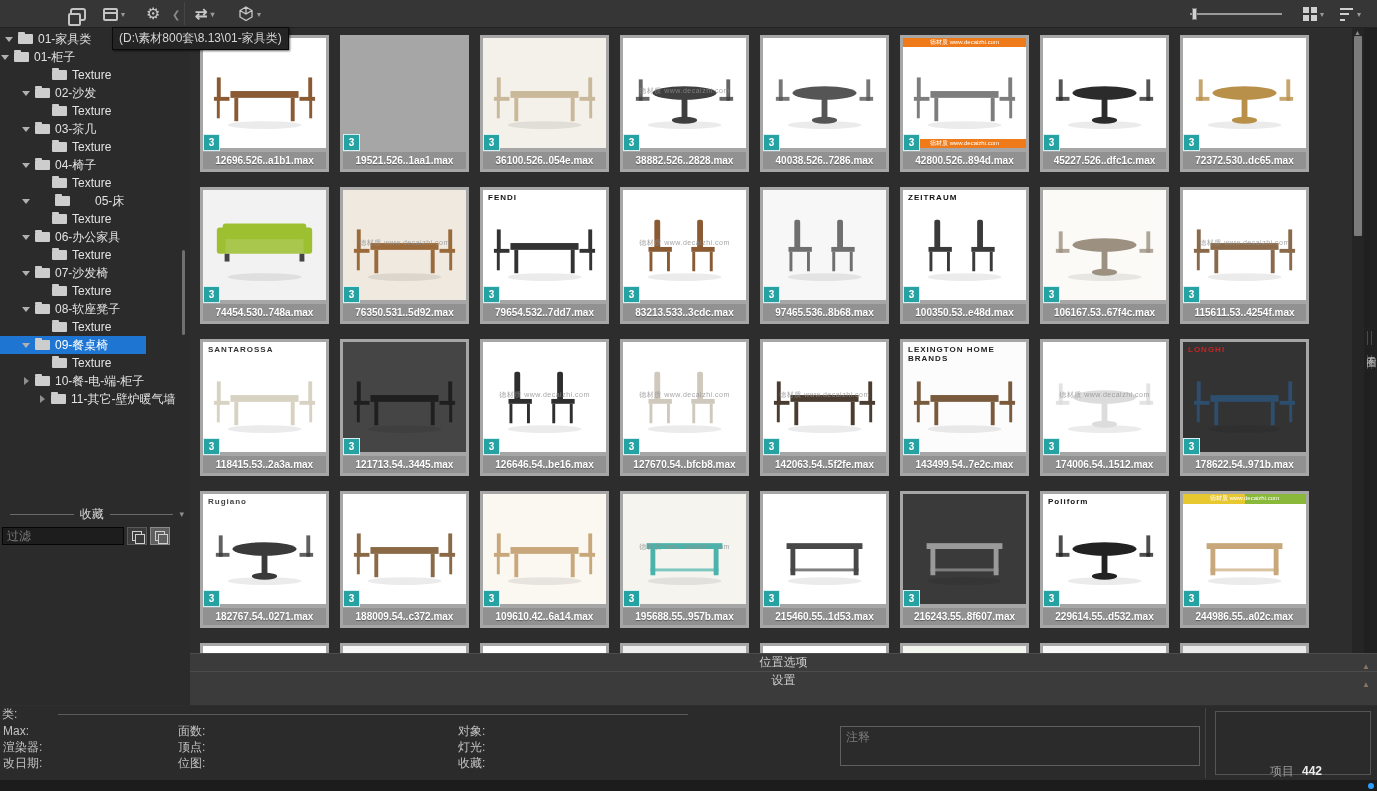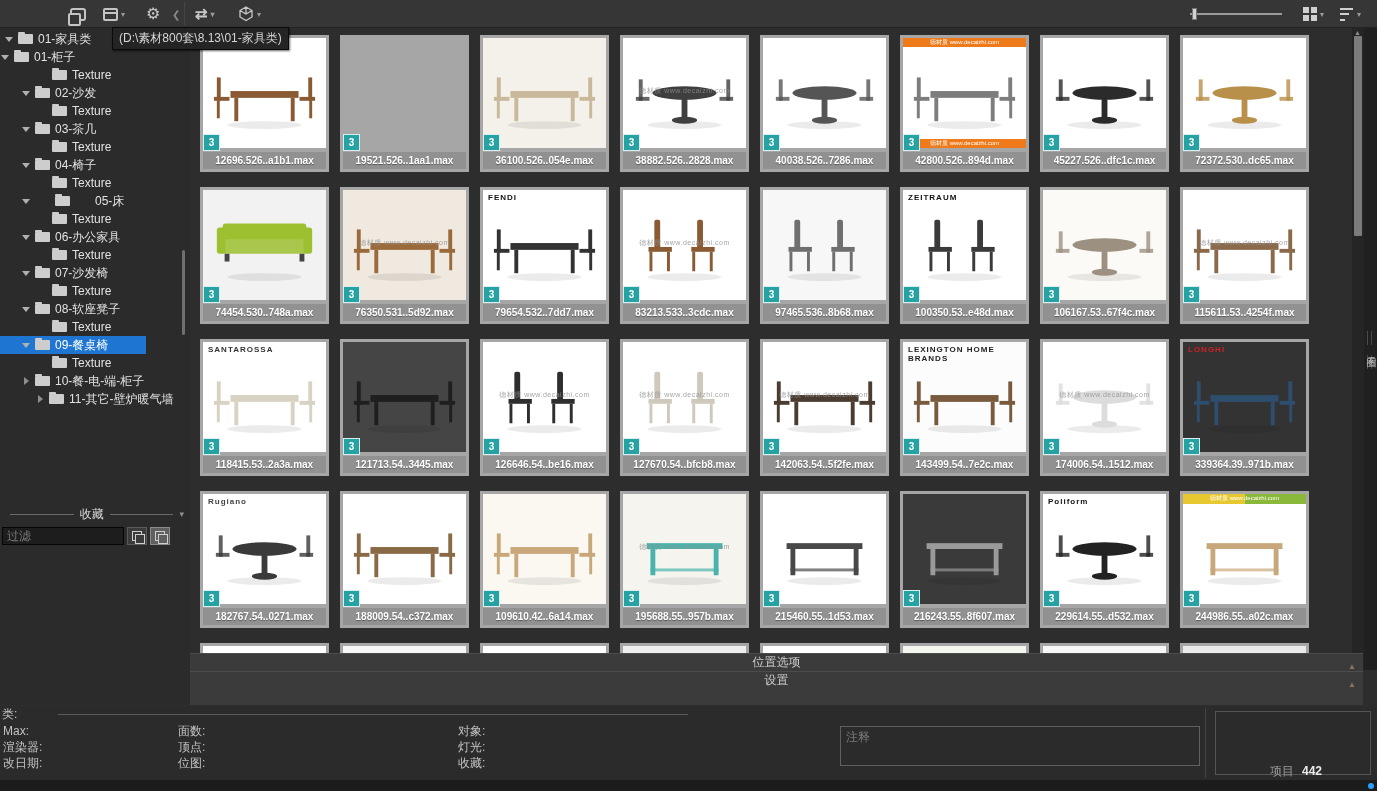--- a/index.html
+++ b/index.html
@@ -74,21 +74,21 @@
   .wm { position:absolute; left:0; right:0; top:44%; text-align:center; font-size:7px;
     color:#8f8f8f; opacity:.8; letter-spacing:.5px; }
   .bar { position:absolute; left:0; right:0; height:9px; font-size:6px; line-height:9px;
     color:#fff; text-align:center; overflow:hidden; }
   .badge { position:absolute; left:4px; top:100px; width:15px; height:15px; background:#27a2a2;
     color:#fff; font-size:10px; font-weight:bold; text-align:center; line-height:15px;
     box-shadow:0 0 0 1px #d9efef; }
   .fname { position:absolute; left:3px; right:3px; bottom:3px; height:17px; line-height:17px;
     background:#919191; color:#fff; font-size:10px; text-align:center; overflow:hidden;
     white-space:nowrap; text-shadow:0 1px 1px rgba(0,0,0,.4);font-weight:bold; }
-  .rollout { position:absolute; left:0; right:14px; height:34px; background:#3b3b3b;
+  .rollout { position:absolute; left:0; right:0; height:34px; background:#3b3b3b;
     border-top:1px solid #4c4c4c; z-index:6; font-size:12px; color:#cfcfcf;
     text-align:center; line-height:17px; }
   .rollout .rcaret { position:absolute; right:7px; top:4px; font-size:8px; color:#8a7464; }
   .r1 { bottom:18px; } .r2 { bottom:0; }
   .vscroll { position:absolute; right:13px; top:0; width:12px; height:642px; background:#252525; z-index:5;}
   .vscroll .up { position:absolute; top:1px; left:2px; font-size:7px; color:#8a8a8a; }
   .vscroll .thumb { position:absolute; left:2px; top:8px; width:8px; height:200px; background:#7b7b7b; border-radius:1px;}
   .tabstrip { position:absolute; right:0; top:0; width:13px; height:642px; background:#202020; z-index:5;}
   .vtab { position:absolute; top:300px; left:0; width:13px; text-align:center; color:#b5b5b5; font-size:10px;}
   .vtab .grip { height:14px; margin:3px 3px; border-left:1px solid #4a4a4a; border-right:1px solid #4a4a4a;
@@ -258,21 +258,21 @@
       <div class="trow" style="padding-left: 38px;">
         <span class="arr leaf"></span>
         <span class="folder"></span>
         <span class="tlabel">Texture</span>
       </div>
       <div class="trow" style="padding-left: 21px;">
         <span class="arr col"></span>
         <span class="folder"></span>
         <span class="tlabel">10-餐-电-端-柜子</span>
       </div>
-      <div class="trow" style="padding-left: 35px;">
+      <div class="trow" style="padding-left: 13px; margin-left: 24px;">
         <span class="arr col"></span>
         <span class="folder"></span>
         <span class="tlabel">11-其它-壁炉暖气墙</span>
       </div>
     </div>
   <div class="side-scroll"></div>
   <div class="fav-header">
     <span class="line"></span>
     <span>收藏</span>
     <span class="line"></span>
@@ -691,21 +691,21 @@
             <rect x="6" y="24" width="4" height="24" fill="#2e4e6e"></rect>
             <rect x="3" y="44" width="16" height="4" fill="#2e4e6e"></rect>
             <rect x="6" y="48" width="3" height="18" fill="#2e4e6e"></rect>
             <rect x="100" y="24" width="4" height="24" fill="#2e4e6e"></rect>
             <rect x="91" y="44" width="16" height="4" fill="#2e4e6e"></rect>
             <rect x="101" y="48" width="3" height="18" fill="#2e4e6e"></rect>
           </svg>
           <div class="brand" style="color: rgb(204, 34, 34);">LONGHI</div>
         </div>
         <span class="badge">3</span>
-        <div class="fname">339364.39..971b.max</div>
+        <div class="fname">178622.54..971b.max</div>
       </div>
       <div class="tile">
         <div class="timg" style="background: rgb(255, 255, 255);">
           <svg viewBox="0 0 110 80">
             <ellipse cx="55" cy="73" rx="38" ry="4" fill="rgba(0,0,0,0.08)"></ellipse>
             <ellipse cx="55" cy="40" rx="33" ry="7" fill="#3a3a3a"></ellipse>
             <rect x="52" y="46" width="6" height="21" fill="#3a3a3a"></rect>
             <ellipse cx="55" cy="68" rx="13" ry="3.5" fill="#3a3a3a"></ellipse>
             <rect x="8" y="26" width="4" height="22" fill="#3a3a3a" opacity=".8"></rect>
             <rect x="5" y="44" width="14" height="4" fill="#3a3a3a" opacity=".8"></rect>

